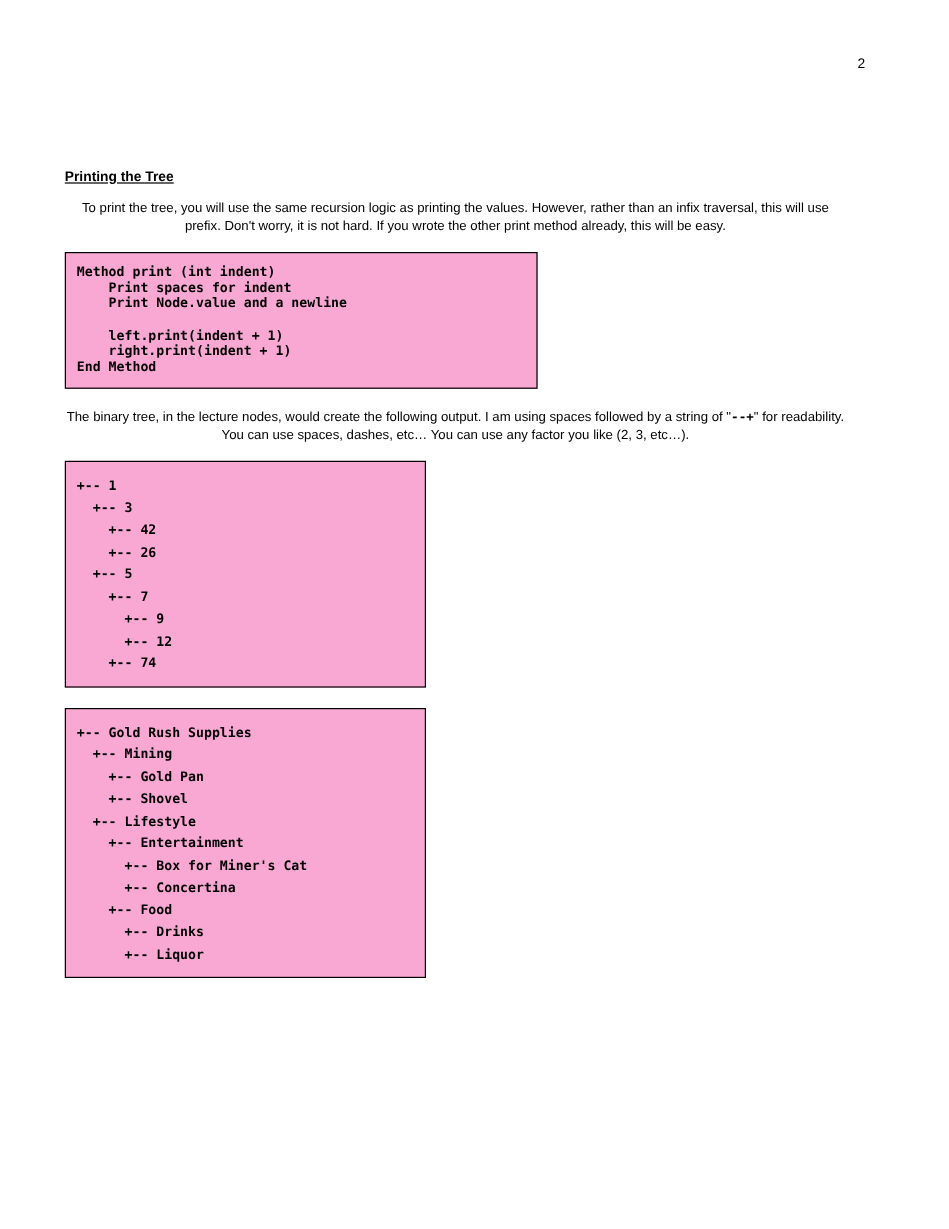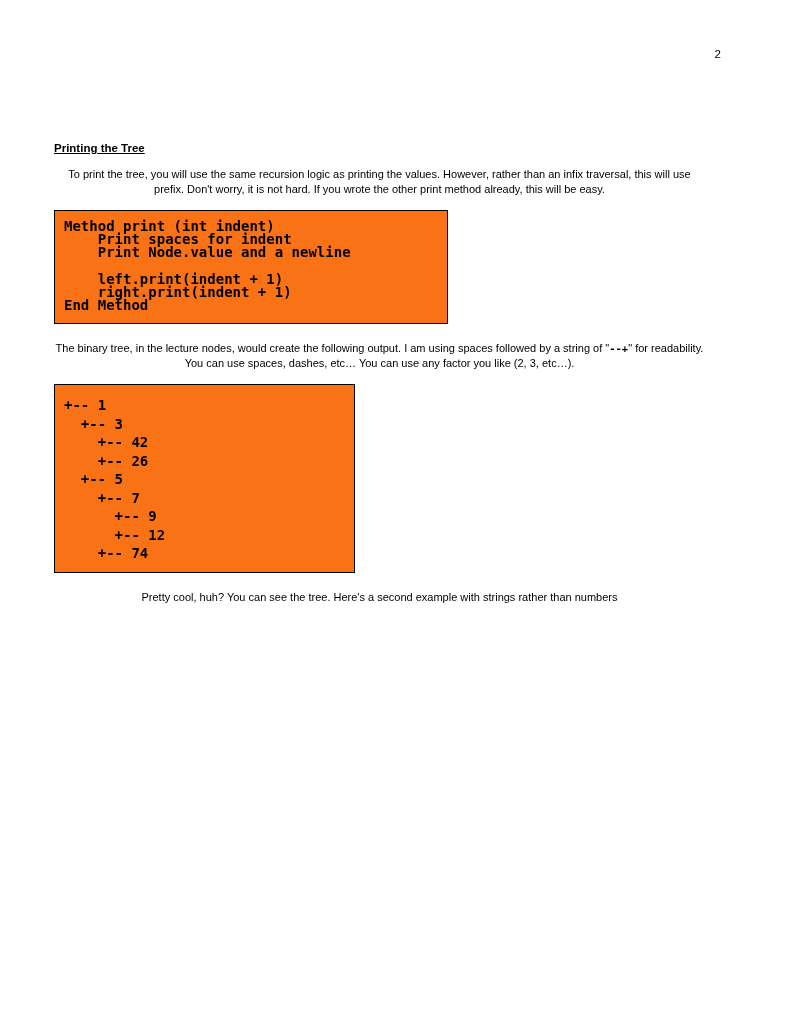--- a/index.html
+++ b/index.html
@@ -49,25 +49,25 @@
   }
   .inline-code {
     font-family: "DejaVu Sans Mono", "Liberation Mono", monospace;
     font-weight: bold;
     font-size: 10.5px;
   }
   .code-box {
     border: 1px solid #000000;
     font-family: "DejaVu Sans Mono", "Liberation Mono", monospace;
     font-weight: bold;
-    font-size: 14px;
+    font-size: 11px;
     color: #000000;
     white-space: pre;
     margin: 0;
-    background: #f97316;
+    background: #f9a8d4;
   }
   .code-box.pseudocode {
     width: 373px;
     line-height: 13.2px;
     padding: 9px 10px 11px 9px;
     margin-bottom: 17px;
   }
   .code-box.tree {
     width: 280px;
     line-height: 18.5px;
@@ -101,18 +101,28 @@
     <pre class="code-box tree">+-- 1
   +-- 3
     +-- 42
     +-- 26
   +-- 5
     +-- 7
       +-- 9
       +-- 12
     +-- 74</pre>
 
-    <p class="body-text">Pretty cool, huh? You can see the tree. Here's a second example with strings rather than numbers</p>
 
+    <pre class="code-box tree">+-- Gold Rush Supplies
+  +-- Mining
+    +-- Gold Pan
+    +-- Shovel
+  +-- Lifestyle
+    +-- Entertainment
+      +-- Box for Miner's Cat
+      +-- Concertina
+    +-- Food
+      +-- Drinks
+      +-- Liquor</pre>
 
   </div>
 
 </div>
 
 </body></html>

